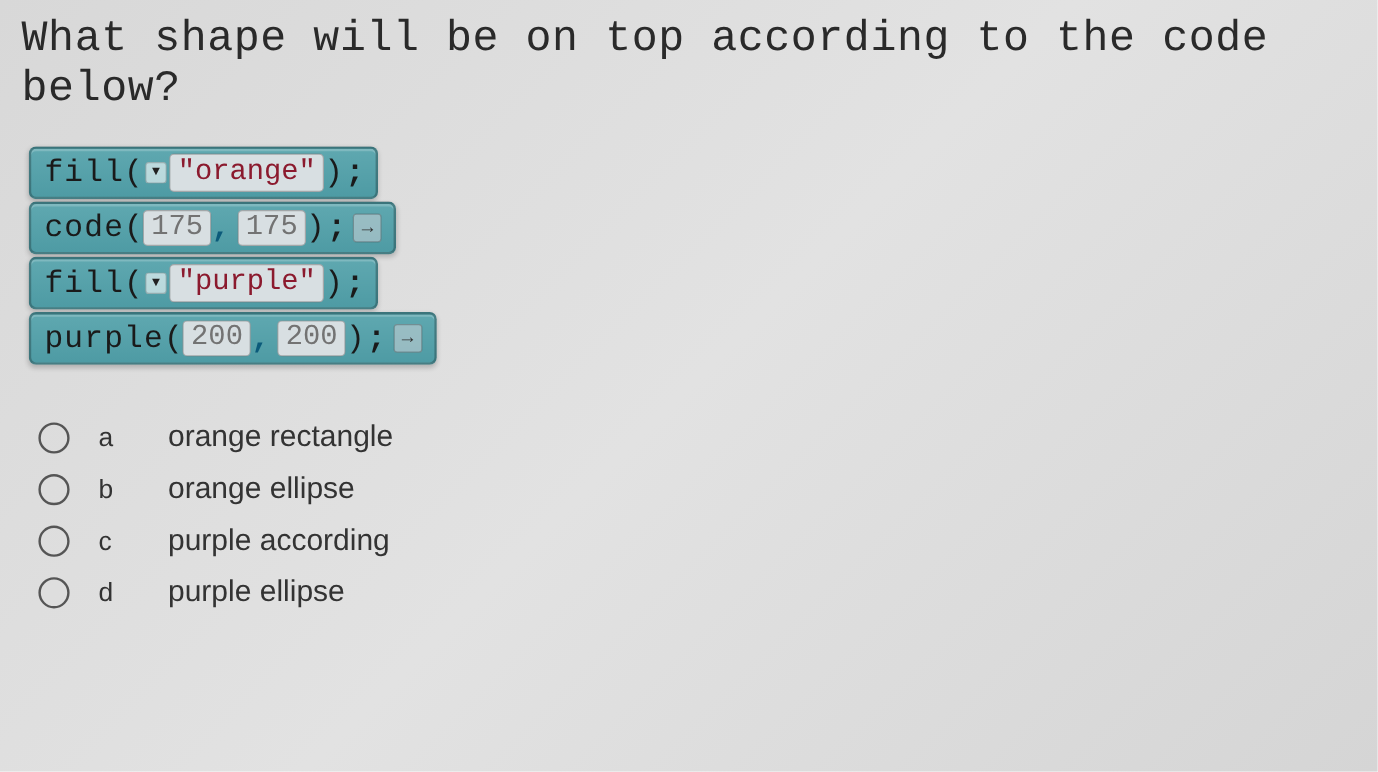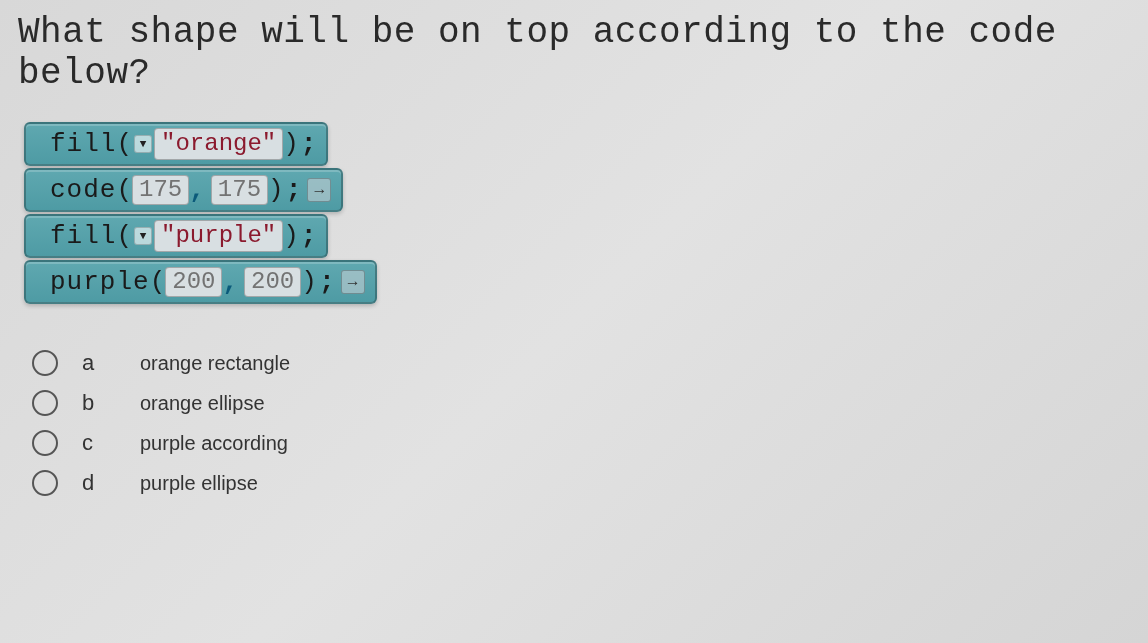--- a/index.html
+++ b/index.html
@@ -25,21 +25,21 @@
       font-family: Liberation Mono, monospace;
     }
     .code-blocks {
       margin-left: 6px;
       margin-bottom: 44px;
     }
     .block {
       background: linear-gradient(to bottom, #5fa8b0 0%, #4e9ba4 100%);
       border: 2px solid rgba(0,0,0,0.25);
       border-radius: 6px;
-      padding: 4px 10px 4px 24px;
+      padding: 4px 10px 4px 11px;
       margin-bottom: 2px;
       display: inline-flex;
       align-items: center;
       font-family: 'Courier New', monospace;
       font-size: 26px;
       color: #1a1a1a;
       position: relative;
       box-shadow: inset 0 2px 0 rgba(255,255,255,0.2), 0 2px 4px rgba(0,0,0,0.2);
       height: 44px;
     }
@@ -126,21 +126,21 @@
       background: transparent;
       flex-shrink: 0;
     }
     .answer-letter {
       font-size: 22px;
       color: #333;
       width: 58px;
       margin-left: 24px;
     }
     .answer-text {
-      font-size: 20px;
+      font-size: 25px;
       color: #333;
     }
   </style>
 </head>
 <body>
 
 <h1 class="question-title">What shape will be on top according to the code below?</h1>
 
 <div class="code-blocks">
 

